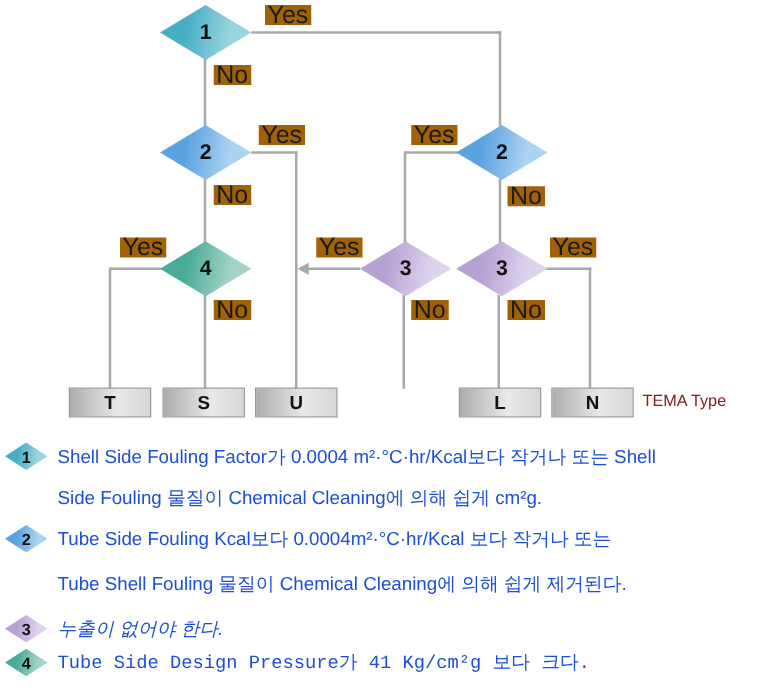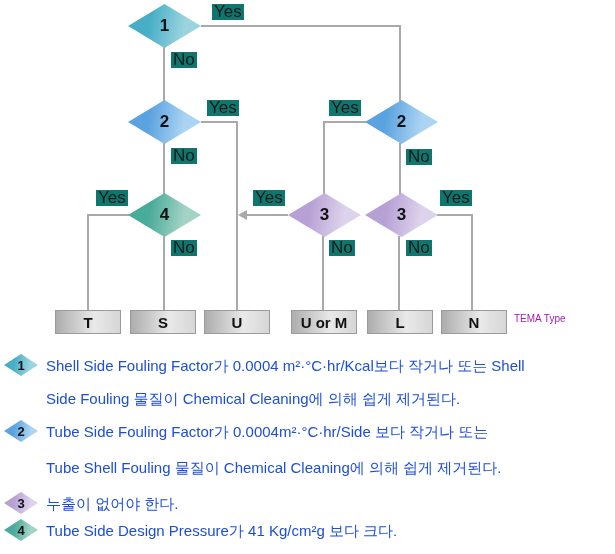--- a/index.html
+++ b/index.html
@@ -15,28 +15,28 @@
   
   .diamond{position:absolute;width:73px;height:44px;
       clip-path:polygon(50% 0,100% 50%,50% 100%,0 50%);
       display:flex;align-items:center;justify-content:center;}
   .diamond span{font-weight:bold;font-size:17px;color:#111;}
   .teal  {background:linear-gradient(100deg,#47aec6 30%,#9ad4de 75%);}
   .blue  {background:linear-gradient(100deg,#5ba3e0 30%,#abd3f2 75%);}
   .purple{background:linear-gradient(100deg,#b7a0d4 30%,#ded3ec 75%);}
   .green {background:linear-gradient(100deg,#49ab99 30%,#a2d3c6 75%);}
   
-  .yn{position:absolute;font-size:17px;color:#1a1a1a;background:#0f766e;padding:0 2px;line-height:16px;}
+  .yn{position:absolute;font-size:20px;color:#1a1a1a;background:#a16207;padding:0 2px;line-height:16px;}
   
   .tbox{position:absolute;top:310px;width:66px;height:24px;
       border:1px solid #9b9b9b;box-sizing:border-box;
       background:linear-gradient(to right,#adadad 0%,#e9e9e9 60%,#d6d6d6 100%);
       display:flex;align-items:center;justify-content:center;
       font-weight:bold;font-size:15px;color:#111;}
-  .tema{position:absolute;left:514px;top:313px;font-size:10px;color:#a21caf;}
+  .tema{position:absolute;left:514px;top:313px;font-size:13px;color:#7f1d1d;}
   
   .licon{position:absolute;left:4px;width:34px;height:22px;
       clip-path:polygon(50% 0,100% 50%,50% 100%,0 50%);
       display:flex;align-items:center;justify-content:center;}
   .licon span{font-weight:bold;font-size:13px;color:#111;}
   .ltext{position:absolute;left:46px;font-size:15px;line-height:19px;color:#1d4ed8;white-space:nowrap;}
 </style>
 </head>
 <body>
 
@@ -99,42 +99,41 @@
 
   <span class="yn" style="left:253px;top:190px;">Yes</span>
   <span class="yn" style="left:329px;top:240px;">No</span>
 
   <span class="yn" style="left:440px;top:190px;">Yes</span>
   <span class="yn" style="left:406px;top:240px;">No</span>
 
   <div class="tbox" style="left:55px;">T</div>
   <div class="tbox" style="left:130px;">S</div>
   <div class="tbox" style="left:204px;">U</div>
-  <div class="tbox" style="left:291px;">U or M</div>
   <div class="tbox" style="left:367px;">L</div>
   <div class="tbox" style="left:441px;">N</div>
   <span class="tema">TEMA Type</span>
 
   <div>
     <div class="licon teal" style="top:354px;">
       <span>1</span>
     </div>
     <div class="ltext" style="top:356px;">Shell Side Fouling Factor가 0.0004 m²·°C·hr/Kcal보다 작거나 또는 Shell</div>
-    <div class="ltext" style="top:389px;">Side Fouling 물질이 Chemical Cleaning에 의해 쉽게 제거된다.</div>
+    <div class="ltext" style="top:389px;">Side Fouling 물질이 Chemical Cleaning에 의해 쉽게 cm²g.</div>
 
     <div class="licon blue" style="top:420px;">
       <span>2</span>
     </div>
-    <div class="ltext" style="top:422px;">Tube Side Fouling Factor가 0.0004m²·°C·hr/Side 보다 작거나 또는</div>
+    <div class="ltext" style="top:422px;">Tube Side Fouling Kcal보다 0.0004m²·°C·hr/Kcal 보다 작거나 또는</div>
     <div class="ltext" style="top:458px;">Tube Shell Fouling 물질이 Chemical Cleaning에 의해 쉽게 제거된다.</div>
 
     <div class="licon purple" style="top:492px;">
       <span>3</span>
     </div>
-    <div class="ltext" style="top:494px;">누출이 없어야 한다.</div>
+    <div class="ltext" style="top:494px;font-style:italic;">누출이 없어야 한다.</div>
 
     <div class="licon green" style="top:519px;">
       <span>4</span>
     </div>
-    <div class="ltext" style="top:521px;">Tube Side Design Pressure가 41 Kg/cm²g 보다 크다.</div>
+    <div class="ltext" style="top:521px;font-family:Liberation Mono, monospace;">Tube Side Design Pressure가 41 Kg/cm²g 보다 크다.</div>
   </div>
 
 </div>
 
 </body></html>

